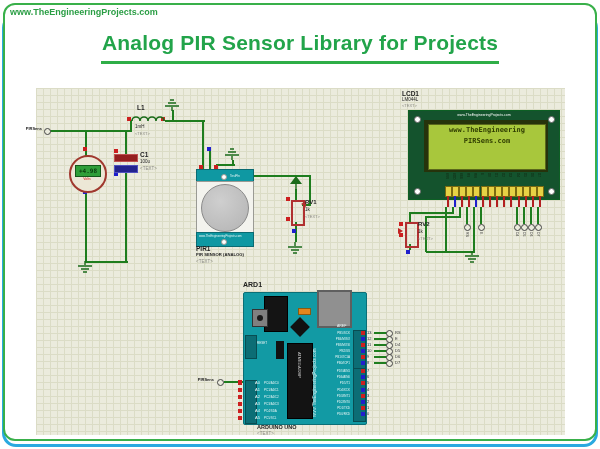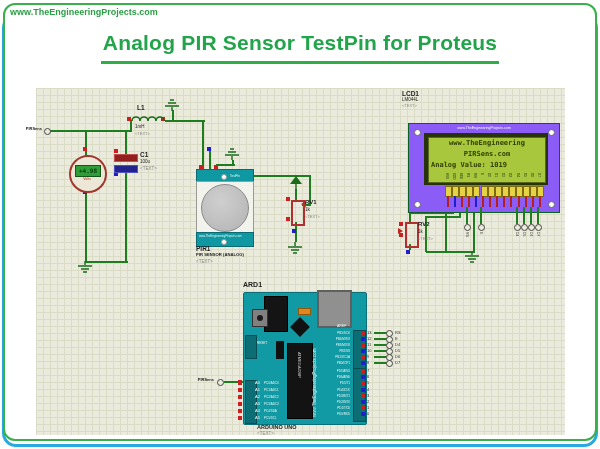--- a/index.html
+++ b/index.html
@@ -46,21 +46,21 @@
             background:radial-gradient(circle at 40% 35%,#cfcfcf,#b3b3b3);border:1px solid #8a8a8a;}
   .pir-dot{position:absolute;width:4px;height:4px;border-radius:50%;background:#fff;border:1px solid #9a9a94;}
   .strip-text{position:absolute;font-size:3px;color:#eaf7f7;white-space:nowrap;}
   
   .pot{width:10px;height:22px;border:2px solid #b03030;background:transparent;}
   .wiper-l{width:0;height:0;border-top:3px solid transparent;border-bottom:3px solid transparent;
            border-right:5px solid #b03030;}
   .wiper-r{width:0;height:0;border-top:3px solid transparent;border-bottom:3px solid transparent;
            border-left:5px solid #c22222;}
   
-  .lcd-board{left:408px;top:110px;width:150px;height:88px;background:#8b5cf6;border:1px solid #0d5f24;margin-top:13px;}
+  .lcd-board{left:408px;top:110px;width:150px;height:88px;background:#14532d;border:1px solid #0d5f24;}
   .lcd-screw{position:absolute;width:5px;height:5px;border-radius:50%;background:#fff;border:1px solid #666;}
   .lcd-brand{position:absolute;left:12px;top:2px;width:126px;text-align:center;font-size:3.5px;color:#fff;}
   .lcd-screenframe{position:absolute;left:15px;top:9px;width:124px;height:52px;background:#26330b;}
   .lcd-display{position:absolute;left:19px;top:13px;width:116px;height:44px;background:#a8c73c;
                border:1px solid #5a681c;}
   .lcd-line{height:11px;line-height:11px;font-family:"DejaVu Sans Mono",monospace;
             font-size:7px;font-weight:bold;color:#313f02;white-space:pre;padding-left:2px;}
   .lcd-line.center{text-align:center;padding-left:0;}
   .lcd-pad{position:absolute;width:5px;height:9px;background:#e6d245;border:1px solid #7a6a10;z-index:7;}
   .lcd-stub{position:absolute;width:2px;height:11px;z-index:6;}
@@ -85,21 +85,21 @@
   .pin-name-w{position:absolute;font-size:3px;color:#e6f4f4;white-space:nowrap;z-index:7;}
   .net-lbl{position:absolute;font-size:4px;color:#333;white-space:nowrap;z-index:7;}
 </style>
 </head>
 <body>
 
 <div class="screen" id="canvas">
   <div class="blue-frame"></div>
   <div class="green-frame"></div>
   <div class="watermark">www.TheEngineeringProjects.com</div>
-  <div class="title">Analog PIR Sensor TestPin for Proteus</div>
+  <div class="title">Analog PIR Sensor Library for Projects</div>
   <div class="title-underline"></div>
   <div class="grid"></div>
 
   <div class="wire-h" style="left:50px;top:130px;width:82px"></div>
   <div class="wire-h" style="left:165px;top:120px;width:40px"></div>
   <div class="wire-h" style="left:252px;top:175px;width:58px"></div>
   <div class="wire-h" style="left:302px;top:204px;width:9px"></div>
   <div class="wire-h" style="left:86px;top:261px;width:42px"></div>
   <div class="wire-h" style="left:217px;top:164px;width:18px"></div>
   <div class="wire-h" style="left:410px;top:212px;width:44px"></div>
@@ -221,21 +221,20 @@
   <div class="cmp lcd-board">
     <div class="lcd-screw" style="left:5px;top:5px"></div>
     <div class="lcd-screw" style="left:139px;top:5px"></div>
     <div class="lcd-screw" style="left:5px;top:77px"></div>
     <div class="lcd-screw" style="left:139px;top:77px"></div>
     <div class="lcd-brand">www.TheEngineeringProjects.com</div>
     <div class="lcd-screenframe"></div>
     <div class="lcd-display" id="lcd-display">
         <div class="lcd-line center">www.TheEngineering</div>
         <div class="lcd-line center">PIRSens.com</div>
-        <div class="lcd-line">Analog Value: 1019</div>
       </div>
   </div>
 
   <div class="lbl ref" style="left:243px;top:281px;font-size:7px">ARD1</div>
   <div class="cmp ard-board">
     <div class="ard-jack"></div>
     <div class="ard-btn"></div>
     <div class="ard-usb"></div>
     <div class="ard-fuse"></div>
     <div class="ard-diamond"></div>

